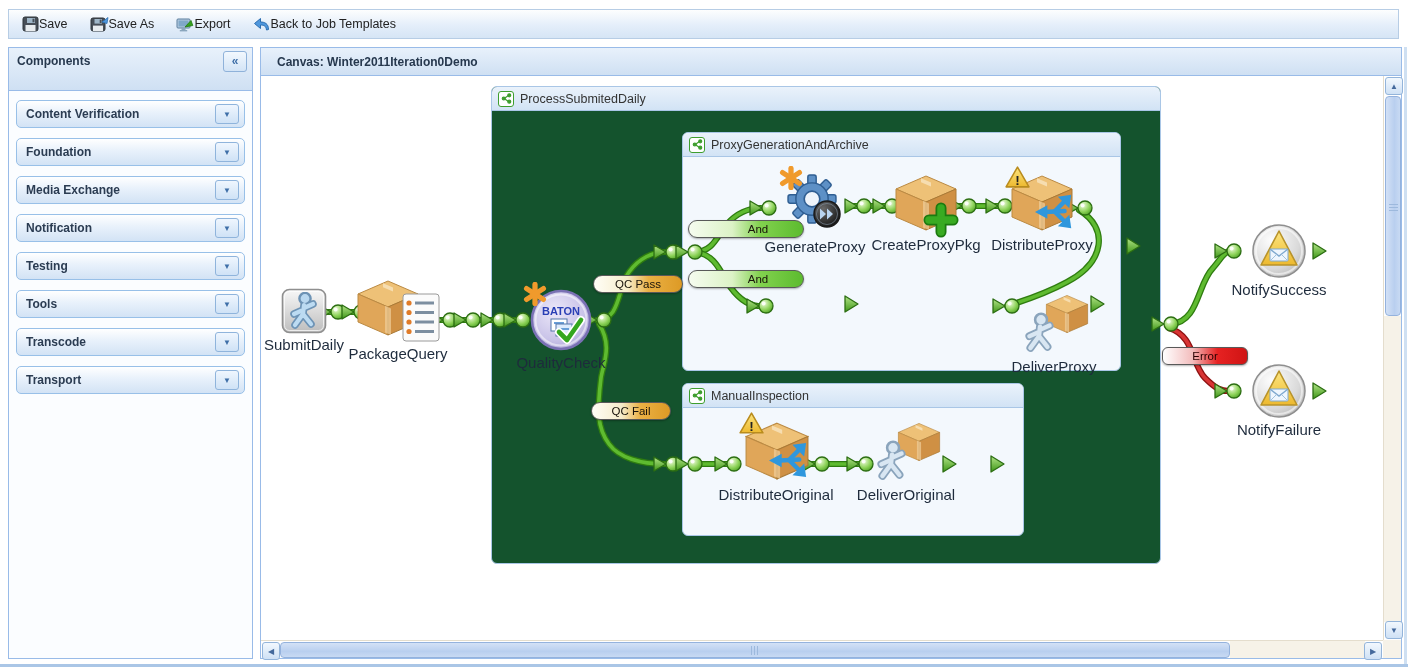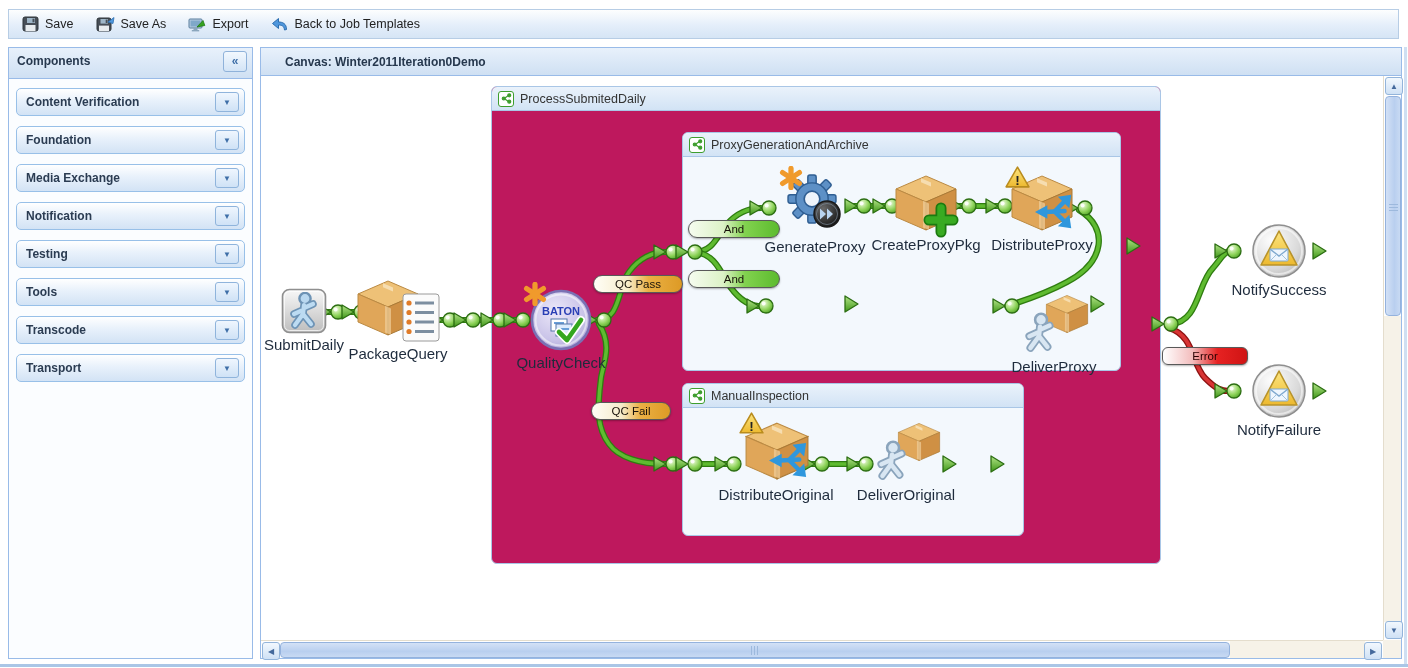--- a/index.html
+++ b/index.html
@@ -4,46 +4,46 @@
 <style>
   html,body{margin:0;padding:0;background:#fff;font-family:"Liberation Sans",sans-serif;}
   body{width:1408px;height:668px;position:relative;overflow:hidden;}
   .bottom-edge{position:absolute;left:0;right:0;bottom:1px;height:3px;background:#aac6e6;}
   .right-edge{position:absolute;top:47px;bottom:4px;right:1px;width:3px;background:#cfe0f2;}
 
   
   .toolbar{position:absolute;left:8px;top:9px;width:1391px;height:30px;
     border:1px solid #b7cde5;background:linear-gradient(#fdfefe,#e4eefa 55%,#d6e5f5);
     display:flex;align-items:center;gap:4px;padding:0 4px;box-sizing:border-box;}
-  .tbtn{display:flex;align-items:center;gap:6px;padding:2px 8px;border:1px solid transparent;
+  .tbtn{display:flex;align-items:center;padding:2px 8px;border:1px solid transparent;
     border-radius:3px;font-size:12.5px;color:#222;cursor:default;}
   .tbtn svg{display:block;}
 
   
   .sidebar{position:absolute;left:8px;top:47px;width:245px;height:612px;border:1px solid #99bbe8;
     background:#fbfdff;box-sizing:border-box;}
   .shead{height:26px;display:flex;align-items:center;justify-content:space-between;
-    padding:0 5px 4px 8px;background:linear-gradient(#e8f1fb,#cfe0f3);border-bottom:1px solid #99bbe8;gap:8px;}
+    padding:0 5px 16px 8px;background:linear-gradient(#e8f1fb,#cfe0f3);border-bottom:1px solid #99bbe8;gap:8px;}
   .shead .title{font-size:12px;font-weight:bold;color:#26384e;}
   .collapse-btn{width:22px;height:19px;border:1px solid #8fb2da;border-radius:3px;
     background:linear-gradient(#f2f8fe,#d3e4f6);color:#3f6fa8;font-weight:bold;font-size:12px;
     display:flex;align-items:center;justify-content:center;line-height:1;}
   .sbody{padding:9px 7px;}
   .accordion{height:28px;margin-bottom:10px;border:1px solid #98c0e8;border-radius:5px;
     background:linear-gradient(#ffffff,#e8f1fb 45%,#d3e3f5);display:flex;align-items:center;
     justify-content:space-between;padding:0 5px 0 9px;box-sizing:border-box;}
   .accordion .alabel{font-size:12px;font-weight:bold;color:#2b3c52;text-align:center;}
   .acc-btn{width:22px;height:18px;border:1px solid #8fb4dc;border-radius:3px;
     background:linear-gradient(#eff6fe,#cfe2f6);color:#3f6fa8;font-size:8px;
     display:flex;align-items:center;justify-content:center;}
 
   
   .canvaspanel{position:absolute;left:260px;top:47px;width:1142px;height:612px;border:1px solid #99bbe8;
     box-sizing:border-box;display:grid;grid-template-rows:28px 1fr 18px;grid-template-columns:1fr 18px;background:#fff;}
-  .cheader{grid-column:1/3;display:flex;align-items:center;padding:0 24px;
+  .cheader{grid-column:1/3;display:flex;align-items:center;padding:0 16px;
     background:linear-gradient(#e8f1fb,#cfe0f3);border-bottom:1px solid #99bbe8;
     font-size:12px;font-weight:bold;color:#26384e;}
   .cbody{grid-row:2;grid-column:1;position:relative;overflow:hidden;background:#fff;}
   .workflow{position:absolute;left:0;top:0;width:1122px;height:564px;}
 
   
   .vscroll{grid-row:2;grid-column:2;position:relative;background:#fff;border-left:1px solid #e4ddcd;}
   .hscroll{grid-row:3;grid-column:1;position:relative;background:#fff;border-top:1px solid #e4ddcd;}
   .corner{grid-row:3;grid-column:2;background:#f6f2e8;}
   .sbtn{position:absolute;width:16px;height:16px;border:1px solid #93b4da;border-radius:3px;
@@ -52,40 +52,40 @@
   .vthumb{position:absolute;left:1px;width:14px;top:20px;height:218px;border:1px solid #94b2dd;border-radius:4px;
     background:linear-gradient(90deg,#d3e1f6,#b9cfef 60%,#c8daf3);display:flex;align-items:center;justify-content:center;}
   .vfill{position:absolute;left:0;right:0;top:240px;bottom:18px;background:#f6f2e8;}
   .hthumb{position:absolute;top:1px;height:14px;left:19px;width:948px;border:1px solid #94b2dd;border-radius:4px;
     background:linear-gradient(#d3e1f6,#b9cfef 60%,#c8daf3);display:flex;align-items:center;justify-content:center;}
   .hfill{position:absolute;top:0;bottom:0;left:969px;right:18px;background:#f6f2e8;}
   .grip-v{width:9px;height:9px;background:repeating-linear-gradient(0deg,#9db9dd 0 1px,transparent 1px 3px);}
   .grip-h{width:9px;height:9px;background:repeating-linear-gradient(90deg,#9db9dd 0 1px,transparent 1px 3px);}
 
   
-  .group{position:absolute;background:#be185d;border:1px solid #a9c6e6;border-radius:6px;box-sizing:border-box;}
+  .group{position:absolute;background:#14532d;border:1px solid #a9c6e6;border-radius:6px;box-sizing:border-box;}
   .group.inner{background:#f3f8fd;}
   .ghead{height:23px;display:flex;align-items:center;gap:6px;padding:0 6px;
     background:linear-gradient(#eaf2fb,#d2e3f5);border-bottom:1px solid #a9c6e6;
     border-radius:5px 5px 0 0;font-size:12.5px;color:#333;}
   .gicon{width:16px;height:16px;background:#fff;border:1.5px solid #3e9e2e;border-radius:3px;
     box-sizing:border-box;display:flex;align-items:center;justify-content:center;}
 
   
   .node{position:absolute;}
   .node .icon{position:relative;}
   .node svg{display:block;overflow:visible;}
   .nlabel{position:absolute;top:100%;left:50%;transform:translateX(-50%);margin-top:2px;
     white-space:nowrap;font-size:15px;color:#1e2b3c;}
 
   
   .llabel{position:absolute;height:16px;line-height:16px;border:1.5px solid #595959;border-radius:9px;
     font-size:11.5px;color:#18120a;text-align:center;box-shadow:0 1px 2px rgba(0,0,0,.3);box-sizing:content-box;}
   .llabel.qc{background:linear-gradient(90deg,#fffef7 0%,#f6ecca 38%,#eab044 62%,#dd9a25 100%);}
-  .llabel.and{background:linear-gradient(90deg,#f6fcf0 0%,#dcf2c6 38%,#82d24f 62%,#5cbb2e 100%);}
+  .llabel.and{background:linear-gradient(90deg,#f6fcf0 0%,#dcf2c6 38%,#82d24f 62%,#5cbb2e 100%);padding-left:24px;}
   .llabel.error{background:linear-gradient(90deg,#ffffff 0%,#f3bdbd 35%,#e62222 65%,#cf1414 100%);color:#2a0000;border-radius:6px;}
 
   svg.connectors{position:absolute;left:0;top:0;}
   .lnk-u{fill:none;stroke:#2f7d10;stroke-width:6.2;stroke-linecap:round;}
   .lnk-o{fill:none;stroke:#5fbb30;stroke-width:3.6;stroke-linecap:round;}
   .lnkr-u{fill:none;stroke:#8f1212;stroke-width:6.2;stroke-linecap:round;}
   .lnkr-o{fill:none;stroke:#d83434;stroke-width:3.6;stroke-linecap:round;}
 </style>
 </head>
 <body>

